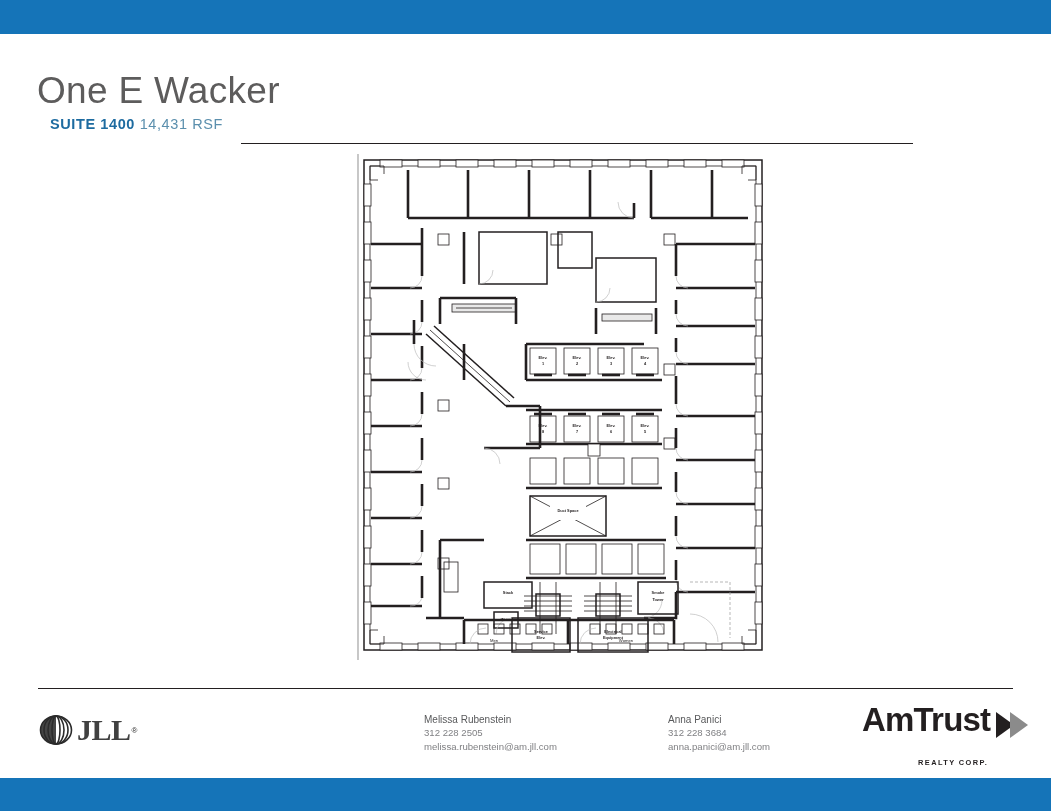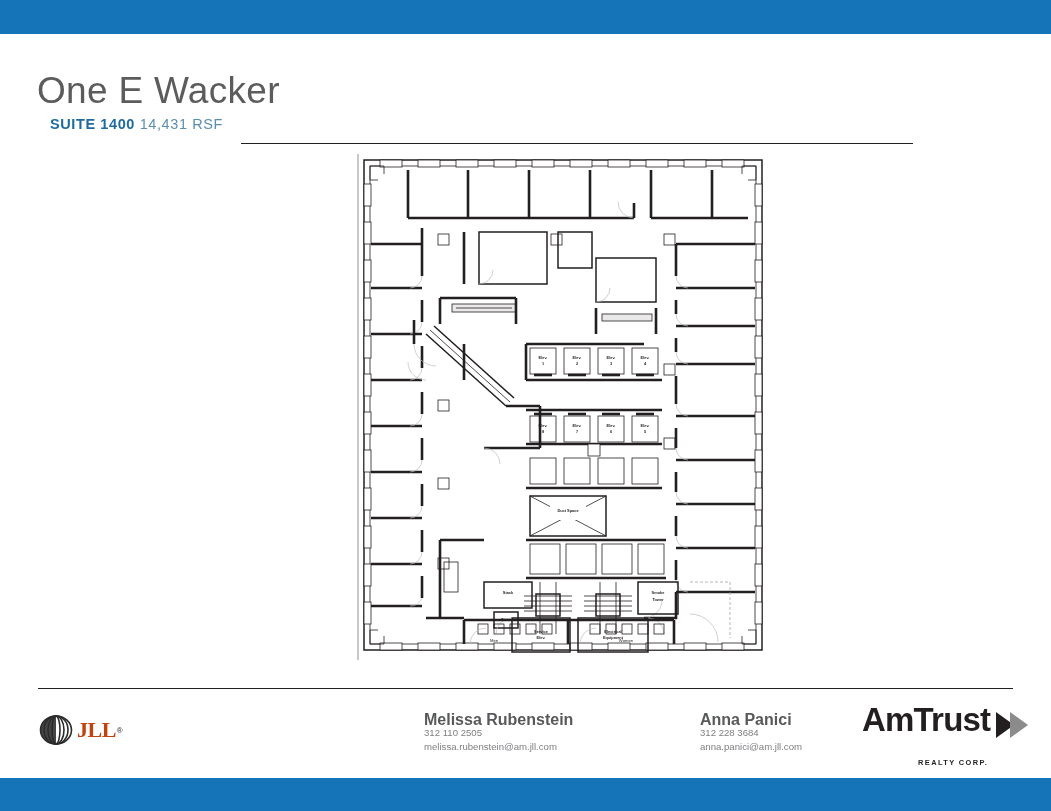--- a/index.html
+++ b/index.html
@@ -76,38 +76,38 @@
     border-top: 1.5px solid #231f20;
   }
   .contact {
     position: absolute;
     font-size: 9.6px;
     line-height: 13.4px;
     color: #808184;
     white-space: nowrap;
   }
   .contact .cname {
-    font-weight: bold;
+    font-weight: normal;
     color: #58595b;
-    font-size: 16px;
+    font-size: 10px;
   }
   #contact-1 { left: 424px; top: 713px; }
-  #contact-2 { left: 700px; top: 713px; }
+  #contact-2 { left: 668px; top: 713px; }
 
   .jll-logo {
     position: absolute;
     left: 38px; top: 713px;
     display: flex;
     align-items: center;
   }
   .jll-word {
     font-family: "Liberation Serif", serif;
-    font-size: 22px;
+    font-size: 30px;
     font-weight: bold;
-    color: #c2410c;
+    color: #404040;
     letter-spacing: -0.5px;
     margin-left: 3px;
     line-height: 1;
   }
   .jll-reg {
     font-family: "Liberation Sans", sans-serif;
     font-size: 8px;
     color: #2b2b2b;
     vertical-align: super;
     margin-left: 1px;
@@ -539,21 +539,21 @@
       <ellipse cx="18" cy="17" rx="15.5" ry="14"></ellipse>
     </g>
     <path d="M2.6,17 a15.5,14 0 0 1 15.4,-14 l0,28 a15.5,14 0 0 1 -15.4,-14 z" fill="#2b2b2b" opacity="0.88"></path>
   </svg>
   <span class="jll-word">JLL</span>
   <span class="jll-reg">®</span>
 </div>
 
 <div class="contact" id="contact-1">
   <div class="cname">Melissa Rubenstein</div>
-  <div>312 110 2505</div>
+  <div>312 228 2505</div>
   <div>melissa.rubenstein@am.jll.com</div>
 </div>
 
 <div class="contact" id="contact-2">
   <div class="cname">Anna Panici</div>
   <div>312 228 3684</div>
   <div>anna.panici@am.jll.com</div>
 </div>
 
 <div class="amtrust-logo">

